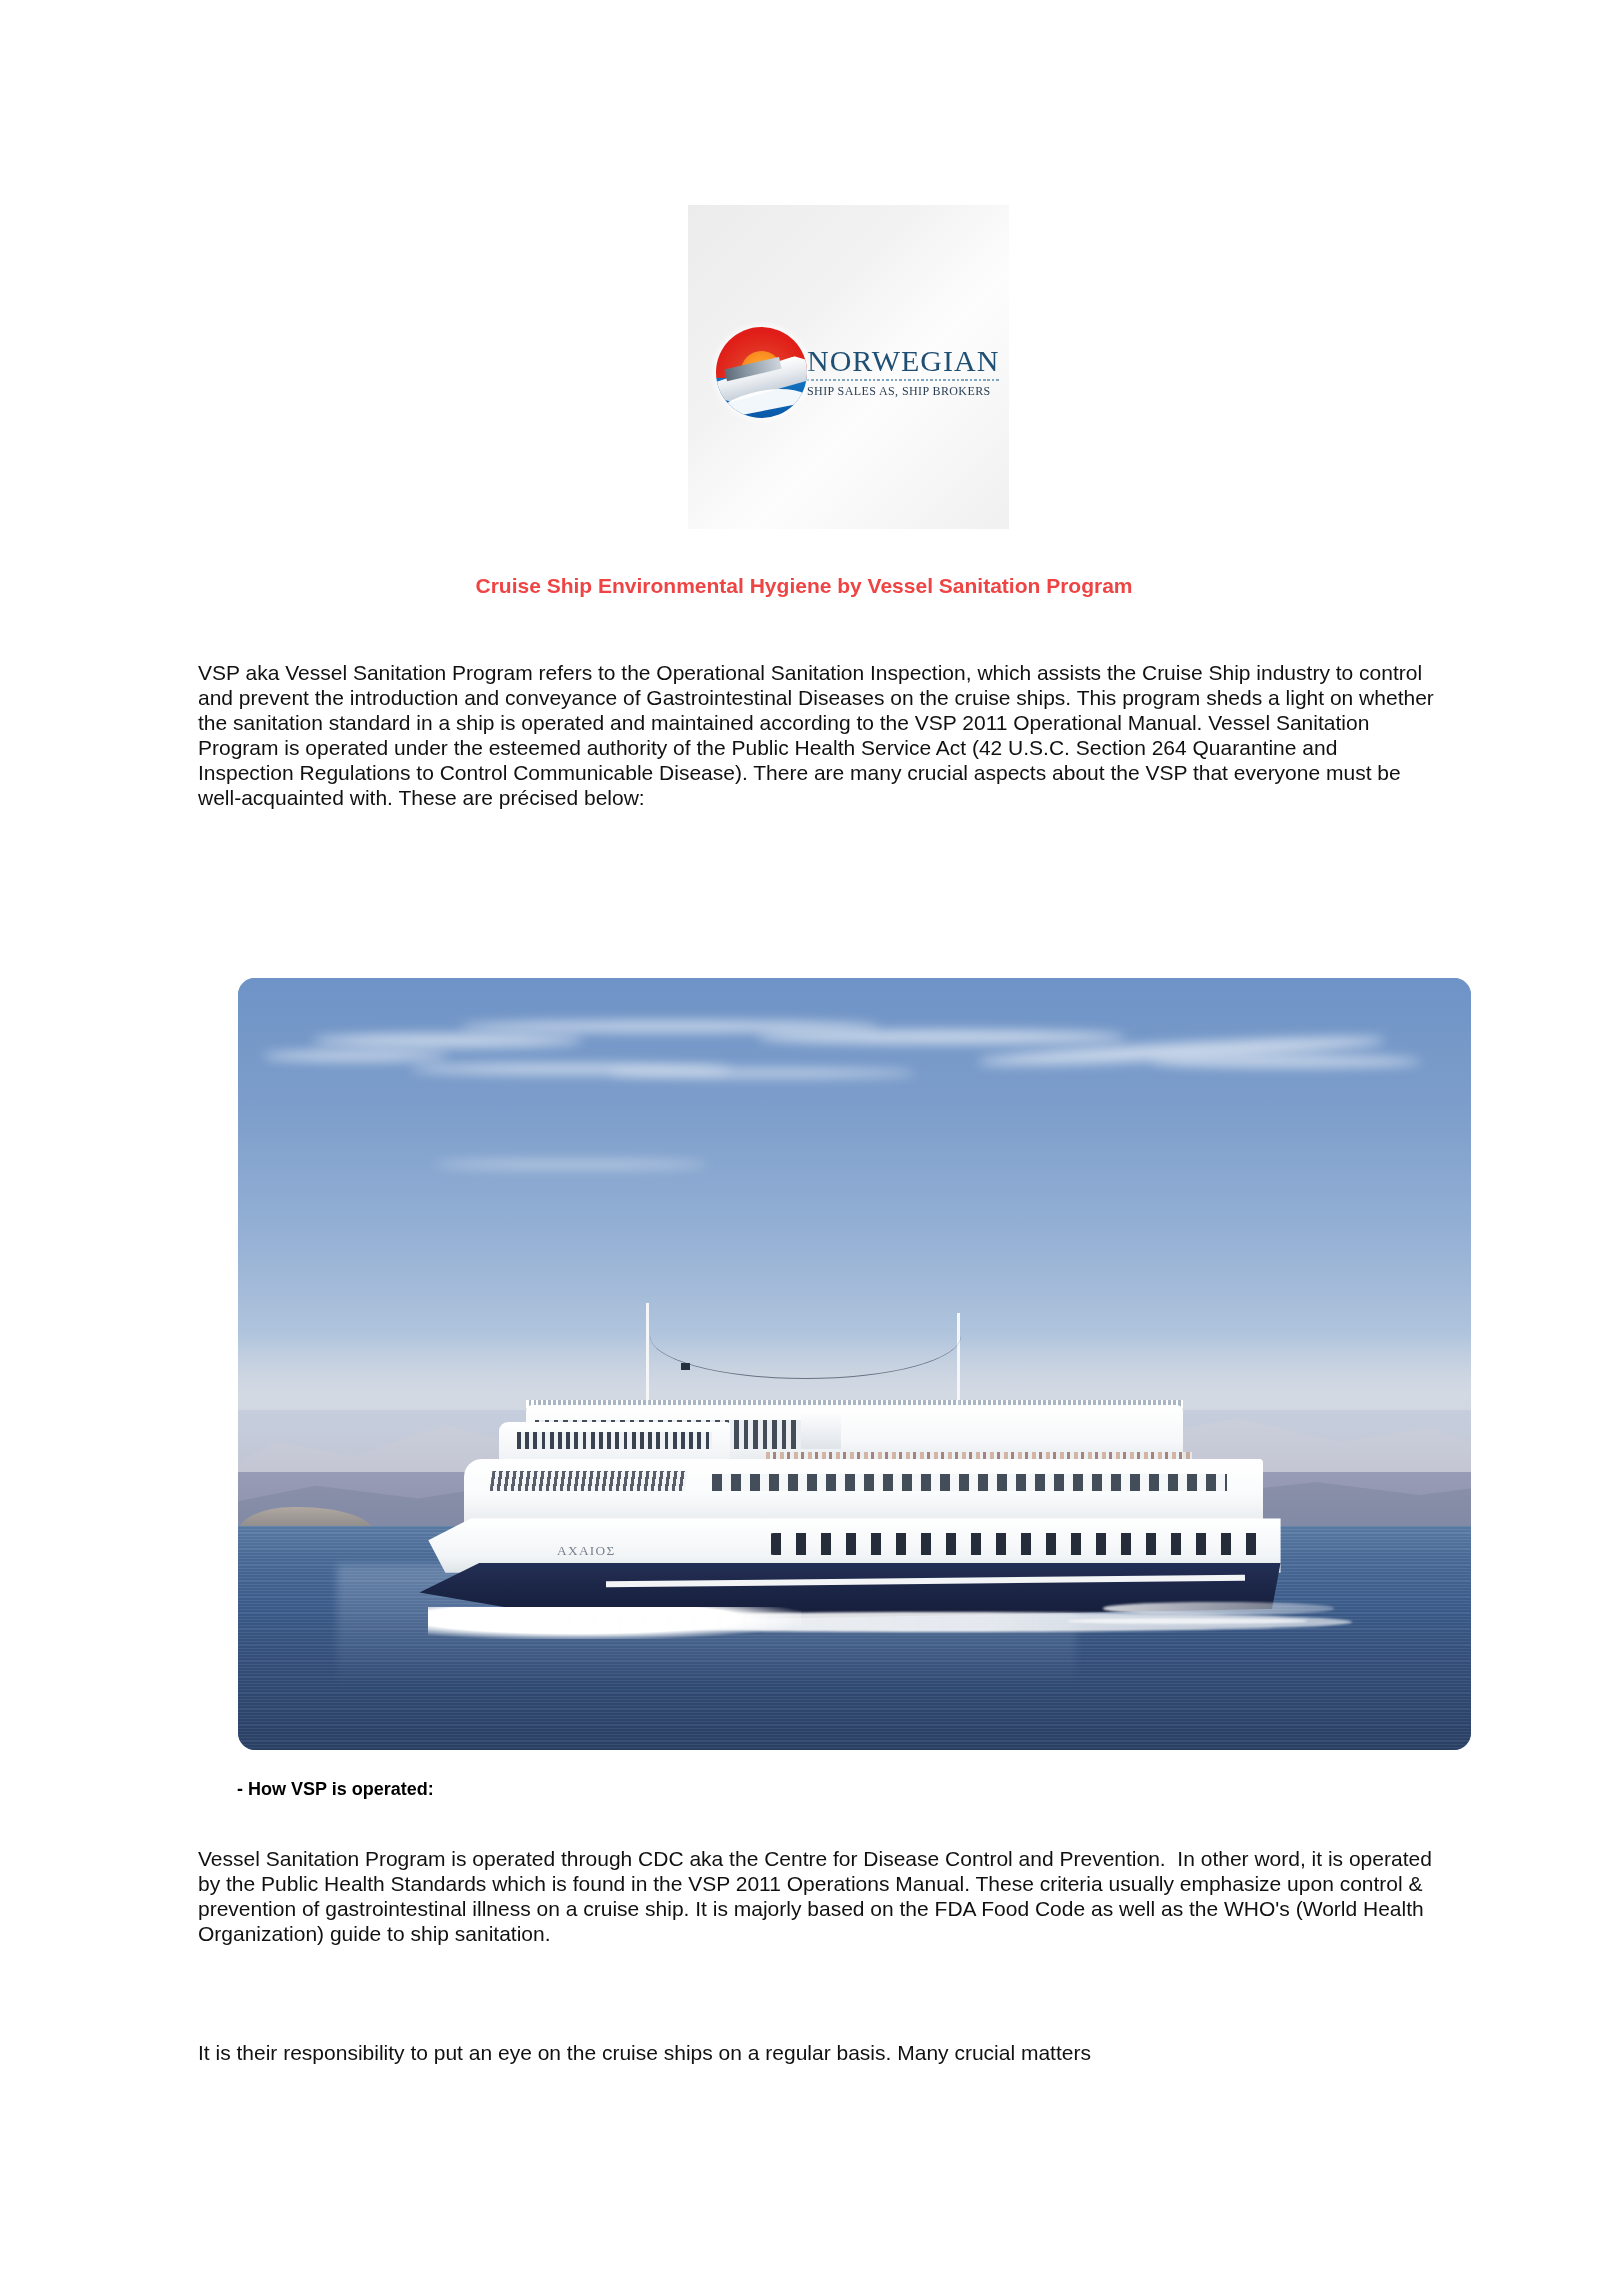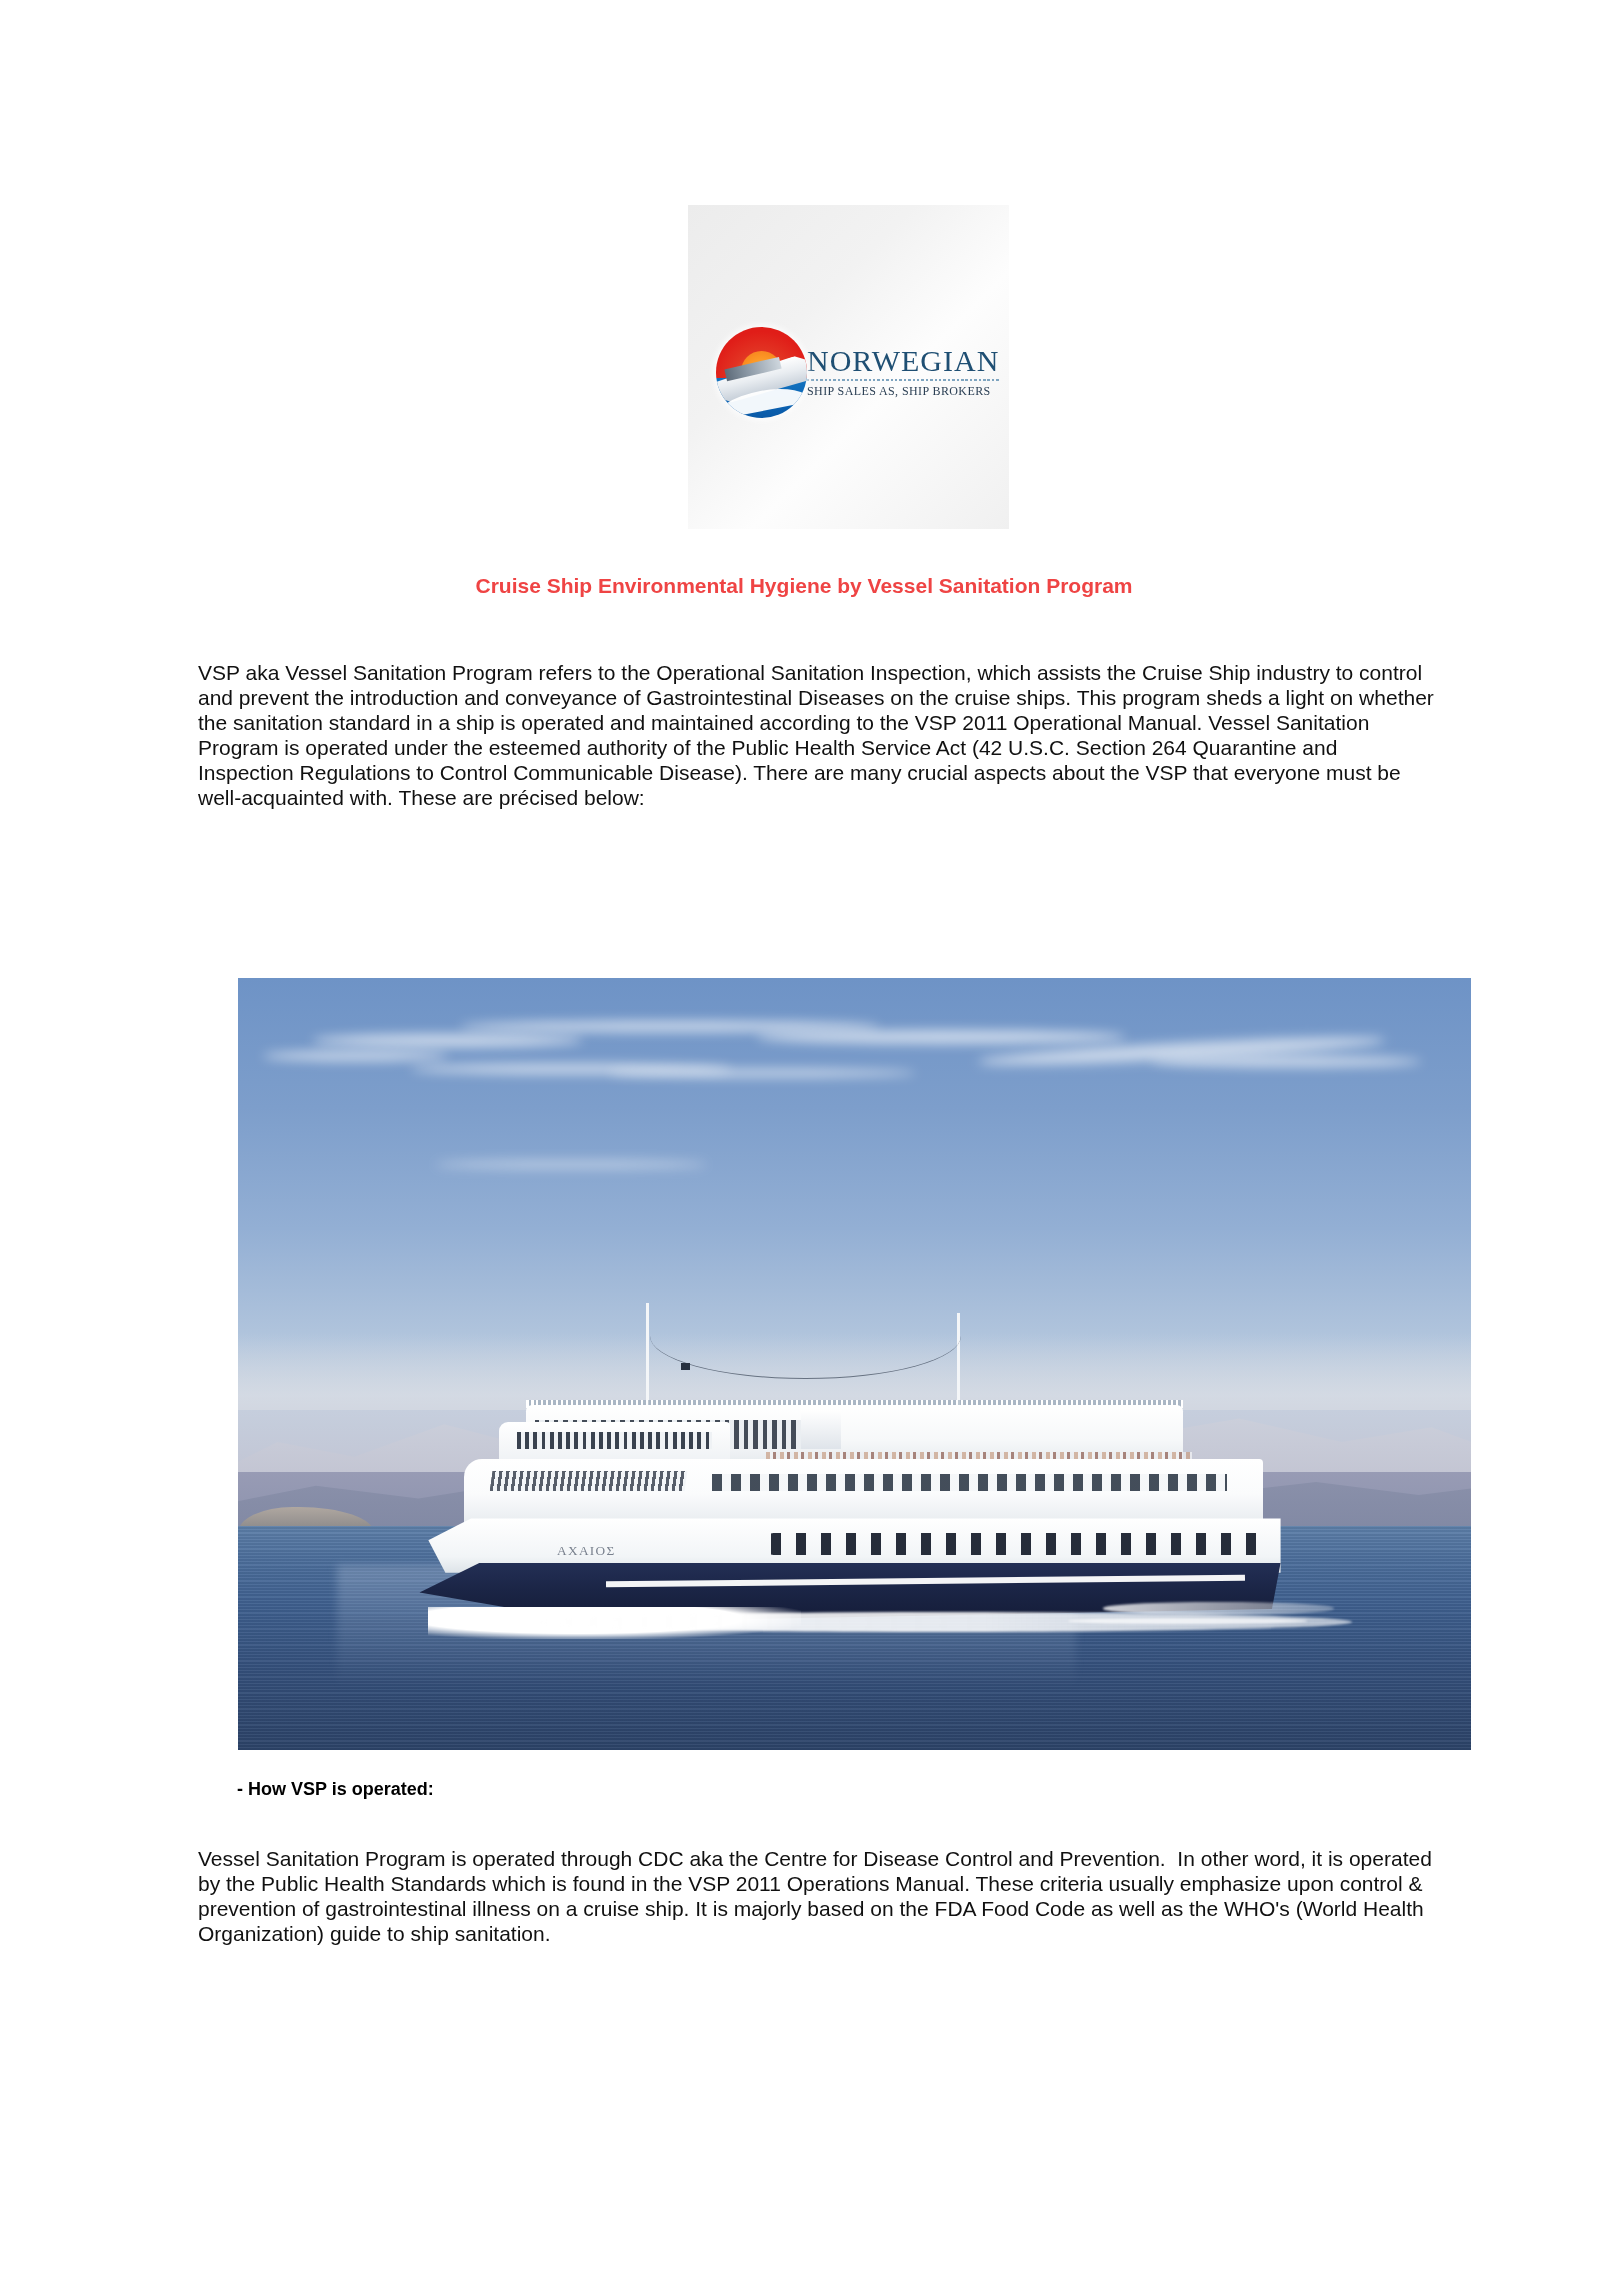--- a/index.html
+++ b/index.html
@@ -165,20 +165,21 @@
 
   
   .photo-figure {
     position: absolute;
     left: 198px;
     top: 968px;
     width: 1233px;
     height: 772px;
     overflow: hidden;
     background: #6f93c4;
+    border-radius: 17px;
   }
   .sky-layer {
     position: absolute;
     left: 0; top: 0; width: 100%; height: 56%;
     background: linear-gradient(180deg, #6e93c6 0%, #7d9ecb 30%, #93afd4 58%, #b3c6dd 85%, #c9d4e0 100%);
   }
   .cloud {
     position: absolute;
     background: rgba(255,255,255,0.62);
     border-radius: 50%;
@@ -444,15 +445,16 @@
       <div class="wake"></div>
       <div class="wake-far"></div>
       <div class="wake-trail"></div>
     </div>
   </figure>
 
   <h2 class="sub-heading">- How VSP is operated:</h2>
 
   <p class="body-text para-two">Vessel Sanitation Program is operated through CDC aka the Centre for Disease Control and Prevention.  In other word, it is operated by the Public Health Standards which is found in the VSP 2011 Operations Manual. These criteria usually emphasize upon control &amp; prevention of gastrointestinal illness on a cruise ship. It is majorly based on the FDA Food Code as well as the WHO's (World Health Organization) guide to ship sanitation.</p>
 
+  <p class="body-text para-three">It is their responsibility to put an eye on the cruise ships on a regular basis. Many crucial matters</p>
 
 </div>
 
 
 </body></html>

